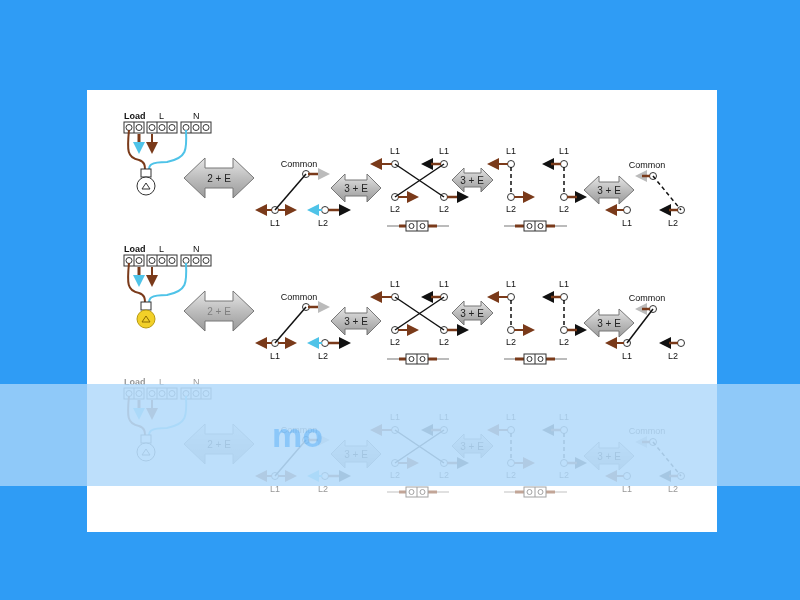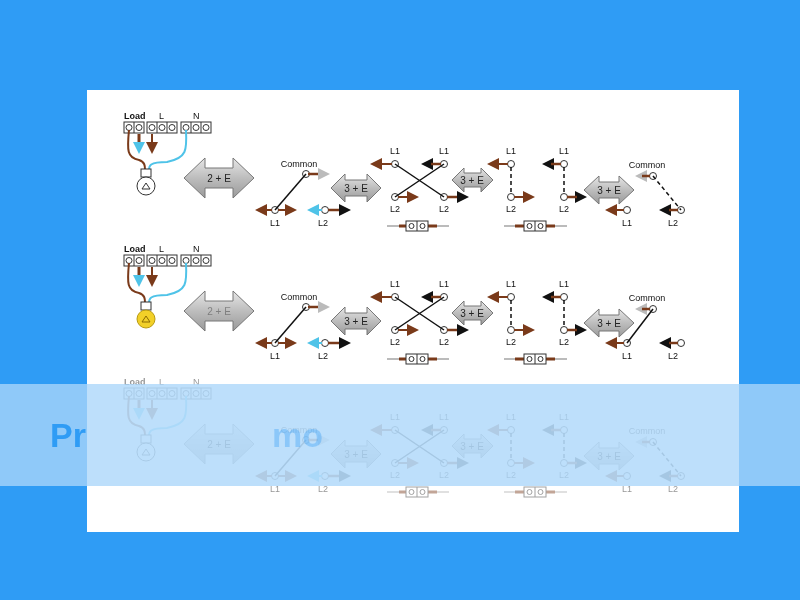--- a/index.html
+++ b/index.html
@@ -1,17 +1,17 @@
 <!DOCTYPE html>
 <html><head>
 <meta charset="utf-8">
 <style>
   html,body{margin:0;padding:0;}
   body{width:800px;height:600px;background:#2f9cf5;position:relative;overflow:hidden;font-family:"Liberation Sans",sans-serif;}
-  .panel{position:absolute;left:87px;top:90px;width:630px;height:442px;background:#ffffff;padding-left:22px;}
+  .panel{position:absolute;left:87px;top:90px;width:630px;height:442px;background:#ffffff;}
   .panel svg{position:absolute;left:0;top:0;}
   .label{font-family:"Liberation Sans",sans-serif;font-size:9px;fill:#111;}
   .arrowtxt{font-family:"Liberation Sans",sans-serif;font-size:10px;fill:#222;}
   .faded{opacity:.45;}
   .banner{position:absolute;left:0;top:384px;width:800px;height:102px;background:rgba(170,214,250,0.78);}
   .banner-text{position:absolute;left:0;top:384px;width:800px;height:102px;line-height:102px;font-size:34px;font-weight:bold;color:#2f9cf5;white-space:nowrap;}
   .banner-left{position:absolute;left:50px;}
   .banner-right{position:absolute;left:708px;}
   .banner-mid{position:absolute;left:272px;color:rgba(47,156,245,0.35);}
 </style>
@@ -229,15 +229,14 @@
       <text class="arrowtxt" x="522" y="104" text-anchor="middle">3 + E</text>
       <text class="label" x="560" y="78" text-anchor="middle">Common</text>
       <text class="label" x="540" y="136" text-anchor="middle">L1</text>
       <text class="label" x="586" y="136" text-anchor="middle">L2</text>
     </g>
   </svg>
 </div>
 
 <div class="banner"></div>
 <div class="banner-text">
-  <span class="banner-left">Pr</span>
   <span class="banner-mid">mo</span>
 </div>
 
 </body></html>

